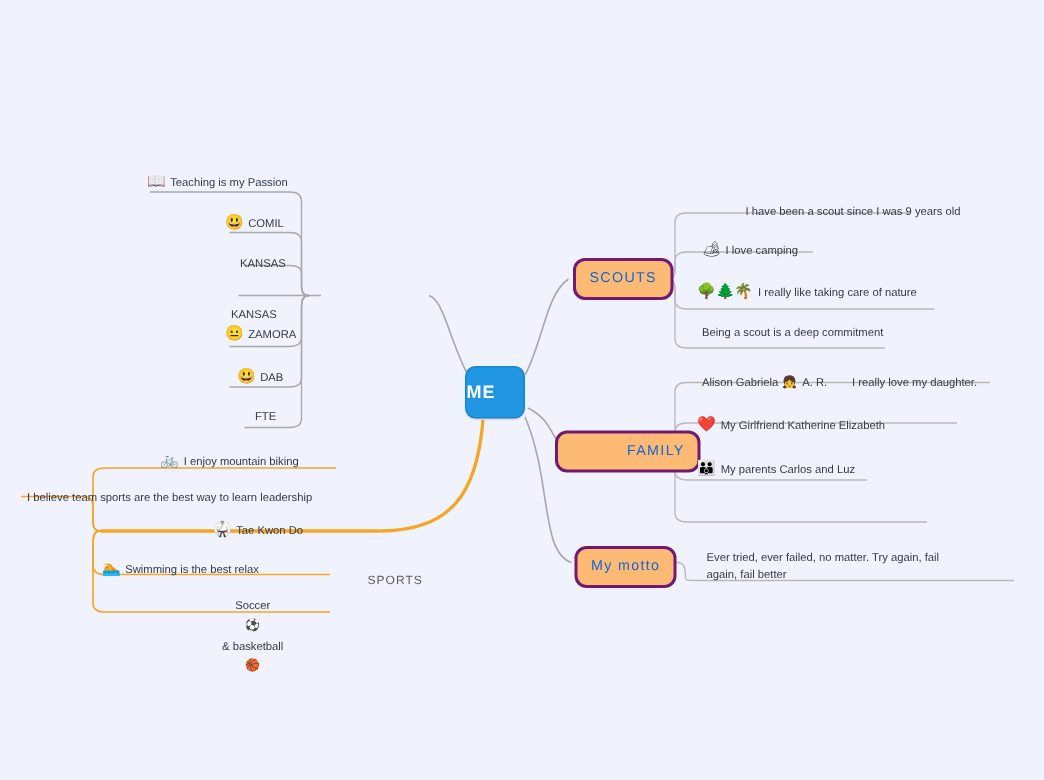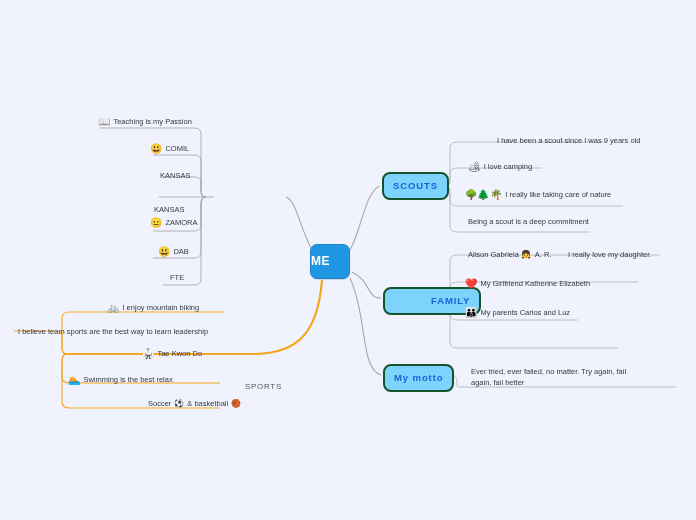--- a/index.html
+++ b/index.html
@@ -43,25 +43,25 @@
     font-weight: bold;
     font-size: 12px;
     letter-spacing: 0.6px;
     padding: 9px 0 10px 0;
     width: 40px;
     box-shadow: 0 1px 1px rgba(0,0,0,0.12);
   }
 
   
   .main-node {
-    background: #7dd3fc;
-    border: 2px solid #14532d;
+    background: #fdba74;
+    border: 2px solid #701a75;
     border-radius: 8px;
     color: #1565d8;
-    font-weight: bold;
+    font-weight: normal;
     font-size: 9.5px;
     letter-spacing: 0.9px;
     text-align: center;
     padding: 6px 9px 7px 9px;
   }
   .main-node.plain {
     border: none;
     background: transparent;
     color: #5a5a5a;
     font-weight: normal;
@@ -209,21 +209,21 @@
   <div class="node leaf left" style="left:140px; top:347px;">
     <span class="emo">🥋</span>
     <span class="txt">Tae Kwon Do</span>
   </div>
 
   <div class="node leaf left" style="left:66px; top:373px;">
     <span class="emo">🏊</span>
     <span class="txt">Swimming is the best relax</span>
   </div>
 
-  <div class="node leaf left" style="left:146px; top:397px;">
+  <div class="node leaf left" style="left:146px; top:397px;flex-direction:column;">
     <span class="txt">Soccer</span>
     <span class="emo sm">⚽</span>
     <span class="txt">&amp; basketball</span>
     <span class="emo sm">🏀</span>
   </div>
 
   <div class="node main-node" style="left:382px; top:172px;">
     <span>SCOUTS</span>
   </div>
 
@@ -238,21 +238,21 @@
 
   <div class="node leaf right" style="left:463px; top:188px;">
     <span class="emo">🌳🌲🌴</span>
     <span class="txt">I really like taking care of nature</span>
   </div>
 
   <div class="node leaf right" style="left:466px; top:215px;">
     <span class="txt">Being a scout is a deep commitment</span>
   </div>
 
-  <div class="node main-node" style="left:383px; top:287px;padding-left:46px;">
+  <div class="node main-node" style="left:370px; top:287px;padding-left:46px;">
     <span>FAMILY</span>
   </div>
 
   <div class="node leaf right" style="left:466px; top:248px;">
     <span class="txt">Alison Gabriela</span>
     <span class="emo sm">👧</span>
     <span class="txt">A. R.</span>
   </div>
 
   <div class="note-extra" style="left:568px; top:250px;">I really love my daughter.</div>

